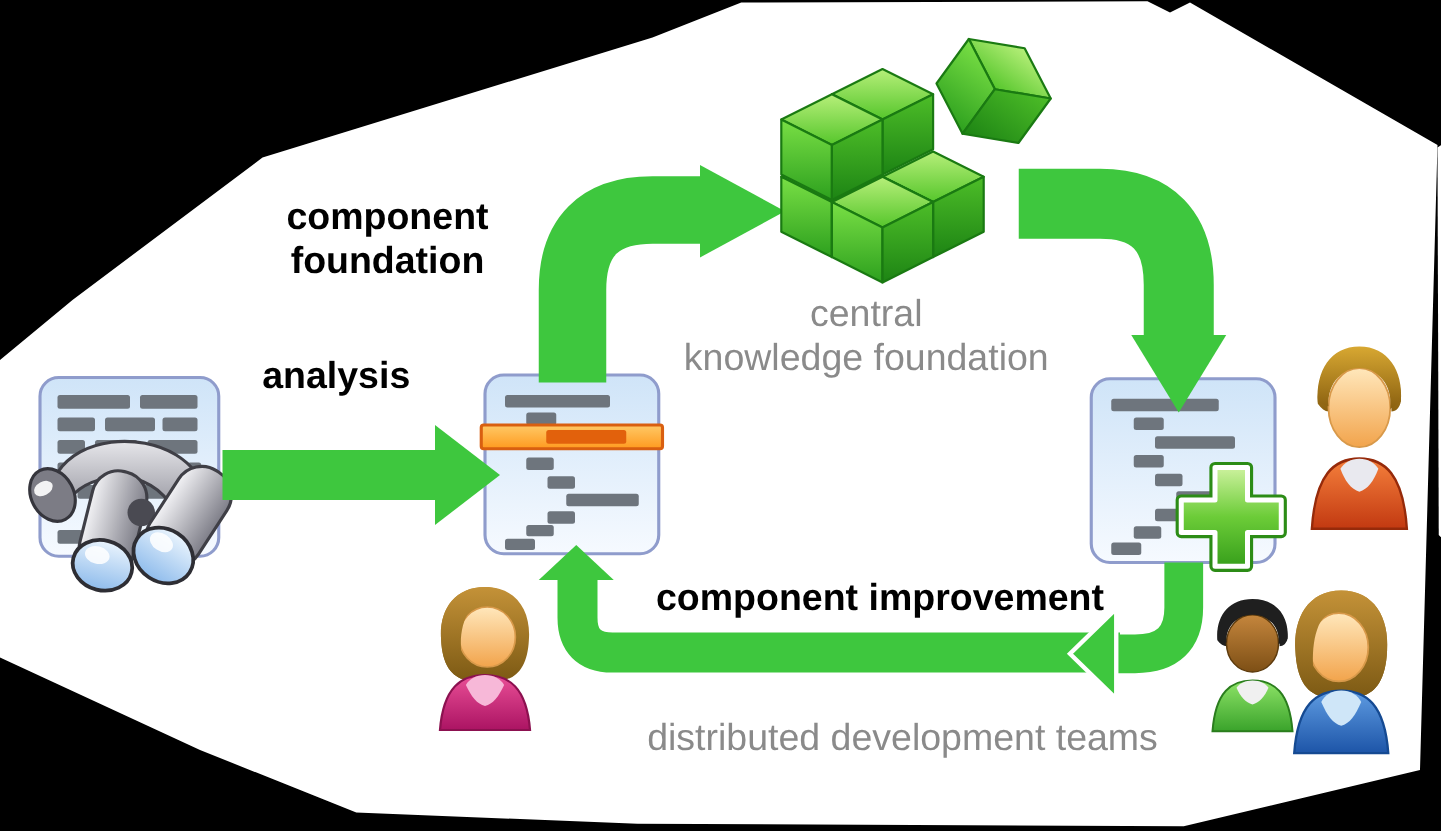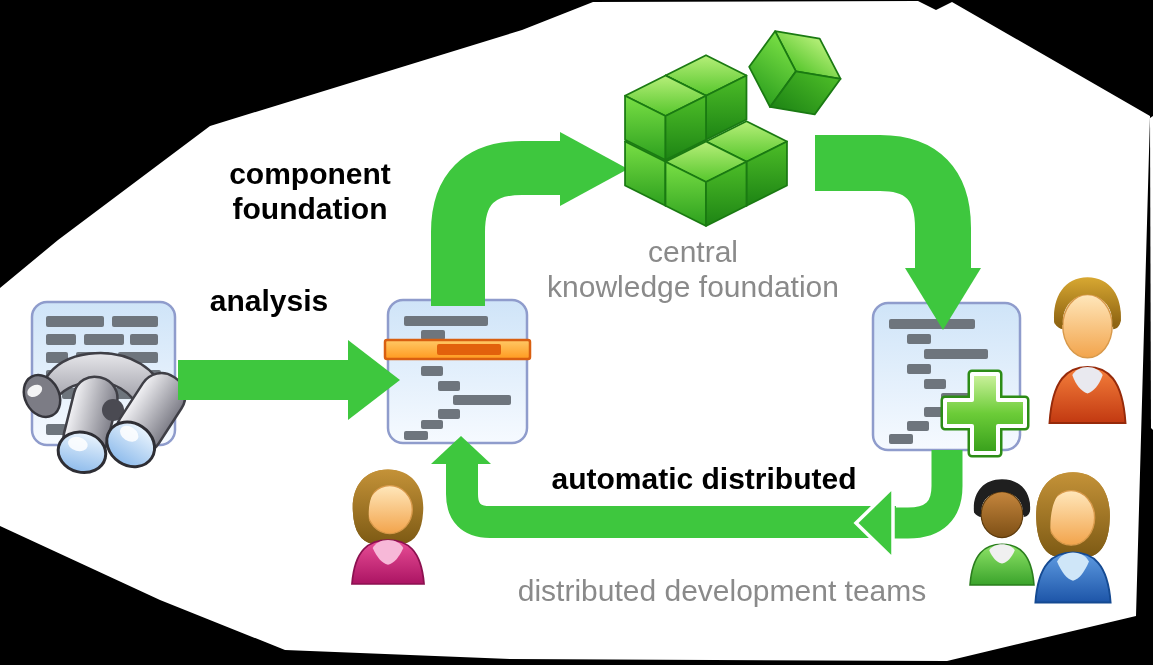--- a/index.html
+++ b/index.html
@@ -267,21 +267,21 @@
   <span>component</span>
   <span>foundation</span>
 </div>
 
 <div class="lbl" style="left:169px; top:283px; width:200px;">
   <span>analysis</span>
 </div>
 
 
 <div class="lbl" style="left:504px; top:461px; width:400px;">
-  <span>automatic distributed</span>
+  <span>component improvement</span>
 </div>
 
 <div class="lbl gray" style="left:493px; top:234px; width:400px;">
   <span>central</span>
   <span>knowledge foundation</span>
 </div>
 
 <div class="lbl gray" style="left:512px; top:573px; width:420px;">
   <span>distributed development teams</span>
 </div>

